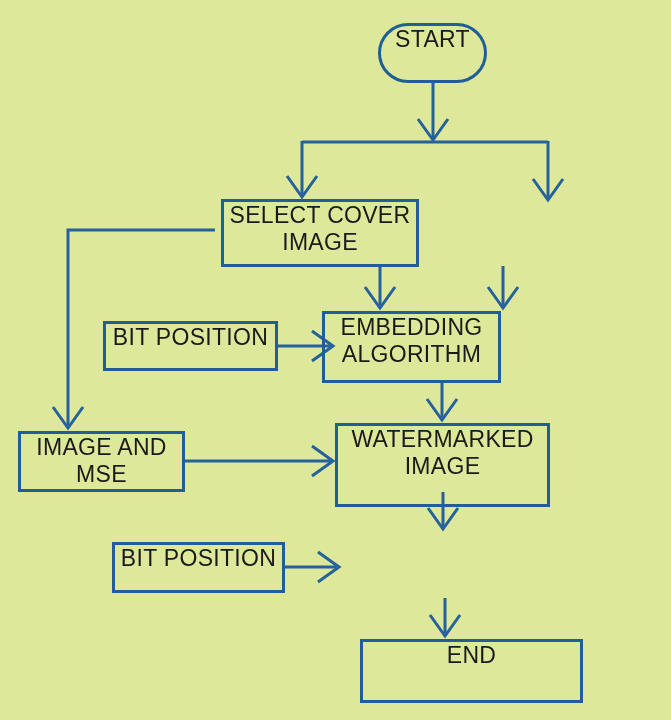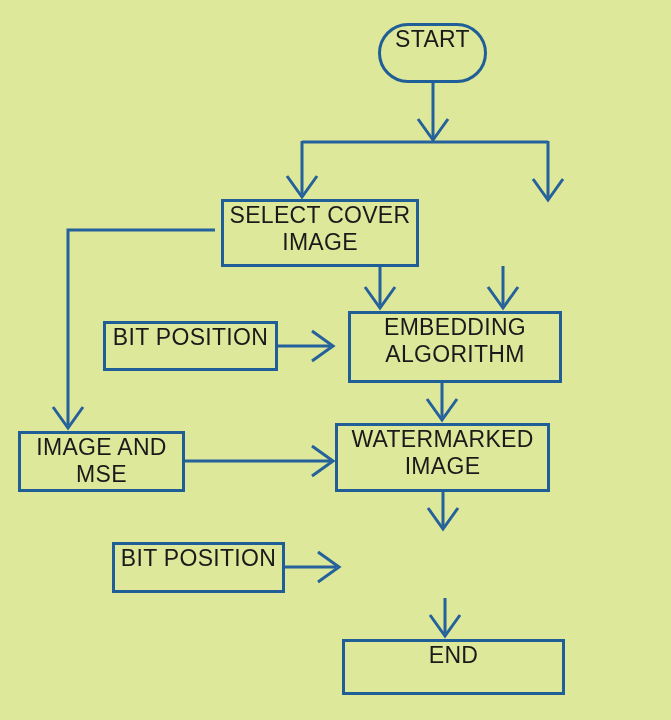--- a/index.html
+++ b/index.html
@@ -129,37 +129,37 @@
   <div class="node" style="left:221px;top:199px;width:198px;height:68px">
     <span class="label">SELECT COVER
 IMAGE</span>
   </div>
 
 
   <div class="node" style="left:103px;top:321px;width:175px;height:50px">
     <span class="label">BIT POSITION</span>
   </div>
 
-  <div class="node" style="left:348px;top:311px;width:214px;height:72px">
+  <div class="node" style="left:322px;top:311px;width:179px;height:72px">
     <span class="label">EMBEDDING
 ALGORITHM</span>
   </div>
 
   <div class="node" style="left:18px;top:431px;width:167px;height:61px">
     <span class="label">IMAGE AND
 MSE</span>
   </div>
 
-  <div class="node" style="left:335px;top:423px;width:215px;height:69px">
+  <div class="node" style="left:335px;top:423px;width:215px;height:84px">
     <span class="label">WATERMARKED
 IMAGE</span>
   </div>
 
   <div class="node" style="left:112px;top:542px;width:173px;height:51px">
     <span class="label">BIT POSITION</span>
   </div>
 
 
-  <div class="node" style="left:342px;top:639px;width:223px;height:56px">
+  <div class="node" style="left:360px;top:639px;width:223px;height:64px">
     <span class="label">END</span>
   </div>
 
 </div>
 
 </body></html>

